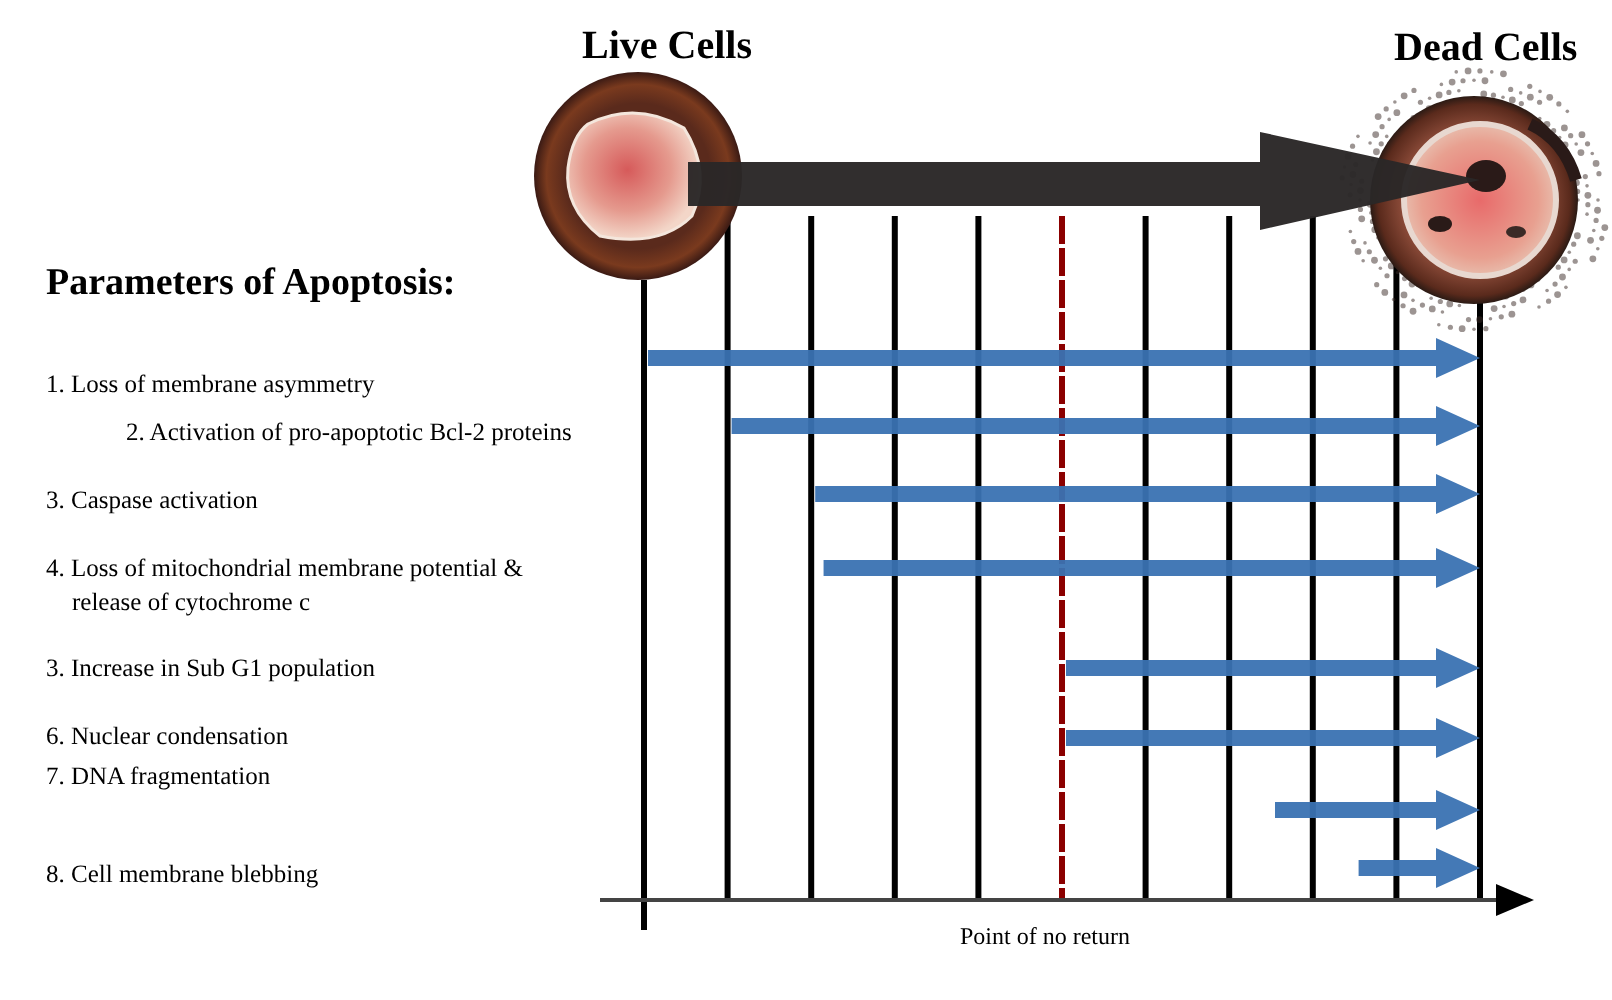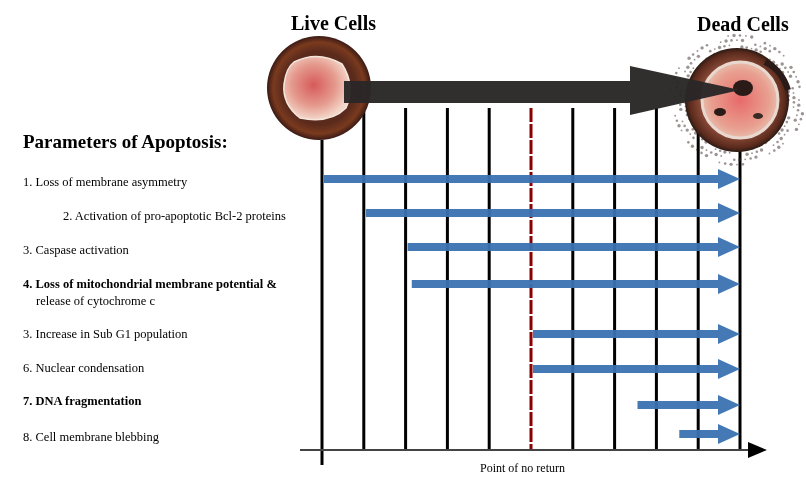--- a/index.html
+++ b/index.html
@@ -240,23 +240,23 @@
   <g id="axis">
       <line x1="300" y1="450" x2="750" y2="450" stroke="#444444" stroke-width="2"></line>
       <polygon points="748,442 767,450 748,458" fill="#000"></polygon>
     </g>
 </svg>
 
 <div class="lbl cell-title" style="left:291px; top:12px;">Live Cells</div>
 <div class="lbl cell-title" style="left:697px; top:13px;">Dead Cells</div>
 <div class="lbl heading">Parameters of Apoptosis:</div>
 
-<div class="lbl param" style="top:174px;">1. Loss of membrane asymmetry</div>
+<div class="lbl param" style="top:184px;">1. Loss of membrane asymmetry</div>
 <div class="lbl param" style="top:208px;margin-left:40px;">2. Activation of pro-apoptotic Bcl-2 proteins</div>
 <div class="lbl param" style="top:242px;">3. Caspase activation</div>
-<div class="lbl param" style="top:276px;font-weight:bold;">4. Loss of mitochondrial membrane potential &amp;</div>
+<div class="lbl param" style="top:276px;">4. Loss of mitochondrial membrane potential &amp;</div>
 <div class="lbl param" style="top:293px; left:36px;">release of cytochrome c</div>
 <div class="lbl param" style="top:326px;">3. Increase in Sub G1 population</div>
 <div class="lbl param" style="top:360px;">6. Nuclear condensation</div>
-<div class="lbl param" style="top:393px;font-weight:bold;">7. DNA fragmentation</div>
+<div class="lbl param" style="top:380px;">7. DNA fragmentation</div>
 <div class="lbl param" style="top:429px;">8. Cell membrane blebbing</div>
 
 <div class="lbl por" style="left:480px; top:461px;">Point of no return</div>
 
 </body></html>

